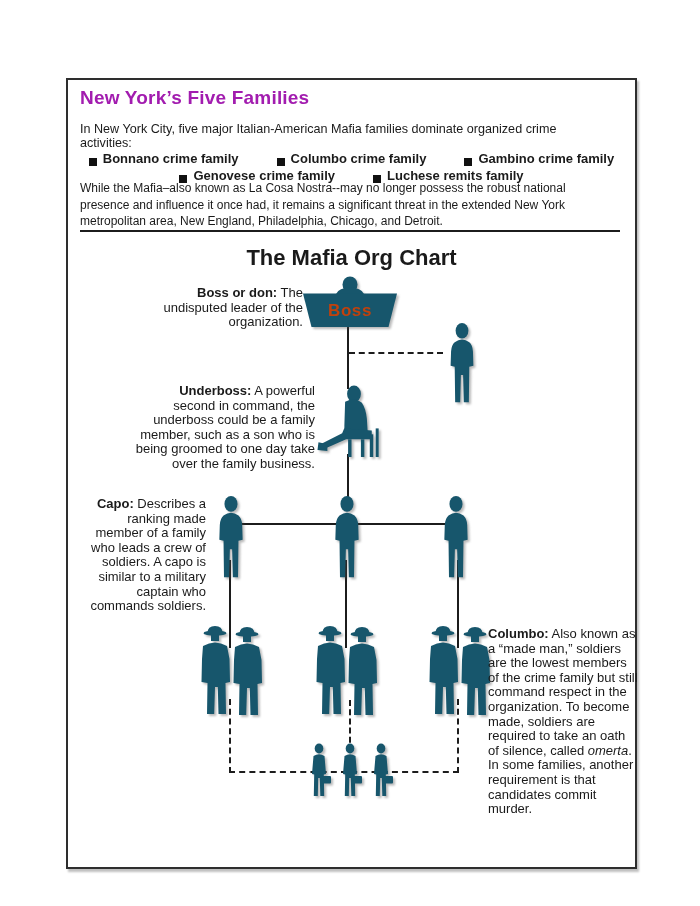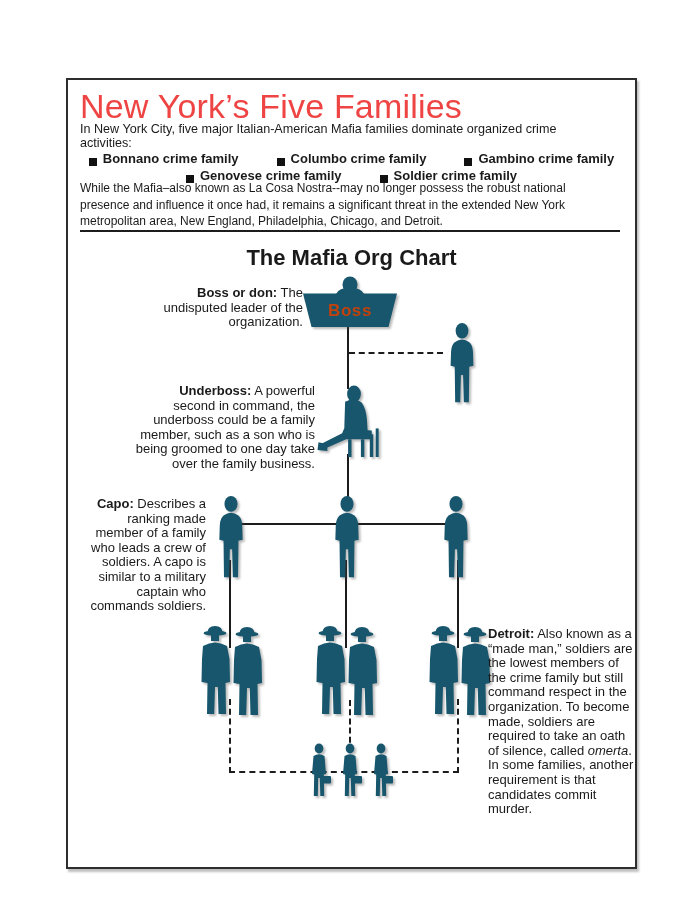--- a/index.html
+++ b/index.html
@@ -2,21 +2,21 @@
 <html><head>
 <meta charset="utf-8">
 <style>
   *{margin:0;padding:0;box-sizing:border-box}
   html,body{background:#ffffff}
   .canvas{position:relative;width:700px;height:906px;background:#fff;
           font-family:"Liberation Sans",sans-serif;color:#1a1a1a;overflow:hidden}
   .abs{position:absolute}
   .frame{position:absolute;left:66px;top:78px;width:571px;height:791px;
          border:2px solid #2e2e2e;background:#fff;box-shadow:2px 3px 2px rgba(0,0,0,.25)}
-  .h1{font-size:34px;font-weight:normal;letter-spacing:.2px;color:#ef4444}
+  .h1{font-size:19px;font-weight:bold;letter-spacing:.2px;color:#a21caf}
   .intro{font-size:12.6px}
   .fam-row{display:flex;justify-content:center;font-weight:bold;font-size:13px;width:571px}
   .fam-item{margin:12px 19px;white-space:nowrap;display:flex;align-items:flex-end}
   .sq{display:inline-block;width:8px;height:8px;background:#111;margin-right:6px;flex:0 0 auto}
   .body-p{font-size:12px;line-height:16.6px}
   .divider{height:2px;background:#1c1c1c}
   .chart-title{font-size:22px;font-weight:bold;text-align:center;width:571px}
   .desc{font-size:13px;line-height:14.6px}
   .ra{text-align:right}
   .term{font-weight:bold}
@@ -56,21 +56,21 @@
     </span>
   </div>
 
   <div class="abs fam-row" style="left:66px;top:156px">
     <span class="fam-item">
       <span class="sq"></span>
       <span>Genovese crime family</span>
     </span>
     <span class="fam-item">
       <span class="sq"></span>
-      <span>Soldier crime family</span>
+      <span>Luchese remits family</span>
     </span>
   </div>
 
   <div class="abs body-p" style="left:80px;top:180px;width:528px">While the Mafia–also known as La Cosa Nostra--may no longer possess the robust national presence and influence it once had, it remains a significant threat in the extended New York metropolitan area, New England, Philadelphia, Chicago, and Detroit.</div>
 
   <div class="abs divider" style="left:80px;top:230px;width:540px"></div>
 
   <div class="abs chart-title" style="left:66px;top:245px">The Mafia Org Chart</div>
 
   <div class="abs vline" style="left:347px;top:326px;height:63px"></div>
@@ -192,18 +192,18 @@
     <span class="term">Underboss:</span>
     <span>A powerful second in command, the underboss could be a family member, such as a son who is being groomed to one day take over the family business.</span>
   </div>
 
   <div class="abs desc ra" style="left:76px;top:497px;width:130px">
     <span class="term">Capo:</span>
     <span>Describes a ranking made member of a family who leads a crew of soldiers. A capo is similar to a military captain who commands soldiers.</span>
   </div>
 
   <div class="abs desc" style="left:488px;top:627px;width:150px">
-    <span class="term">Detroit:</span>
+    <span class="term">Columbo:</span>
     <span>Also known as a “made man,” soldiers are the lowest members of the crime family but still command respect in the organization. To become made, soldiers are required to take an oath of silence, called </span><i class="it">omerta</i><span>. In some families, another requirement is that candidates commit murder.</span>
   </div>
 
 
 </div>
 
 </body></html>

